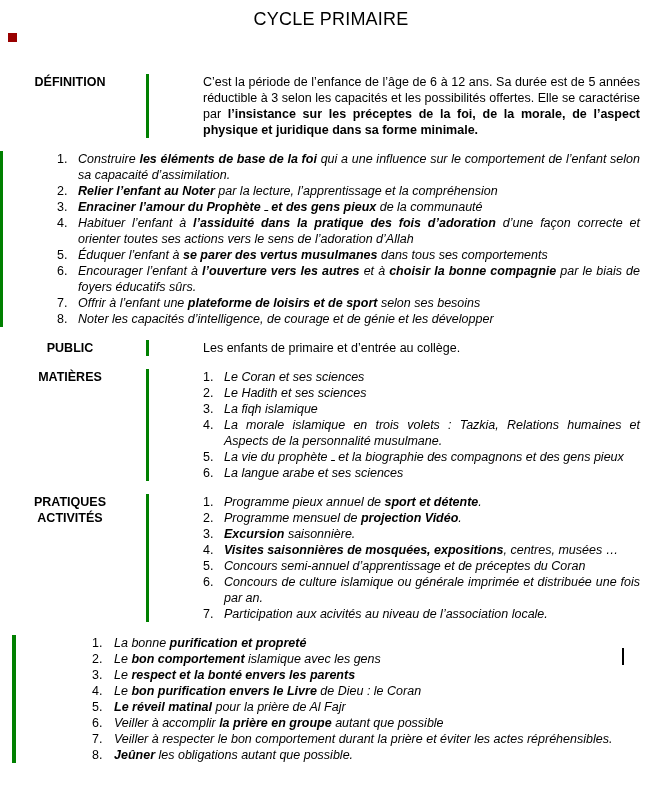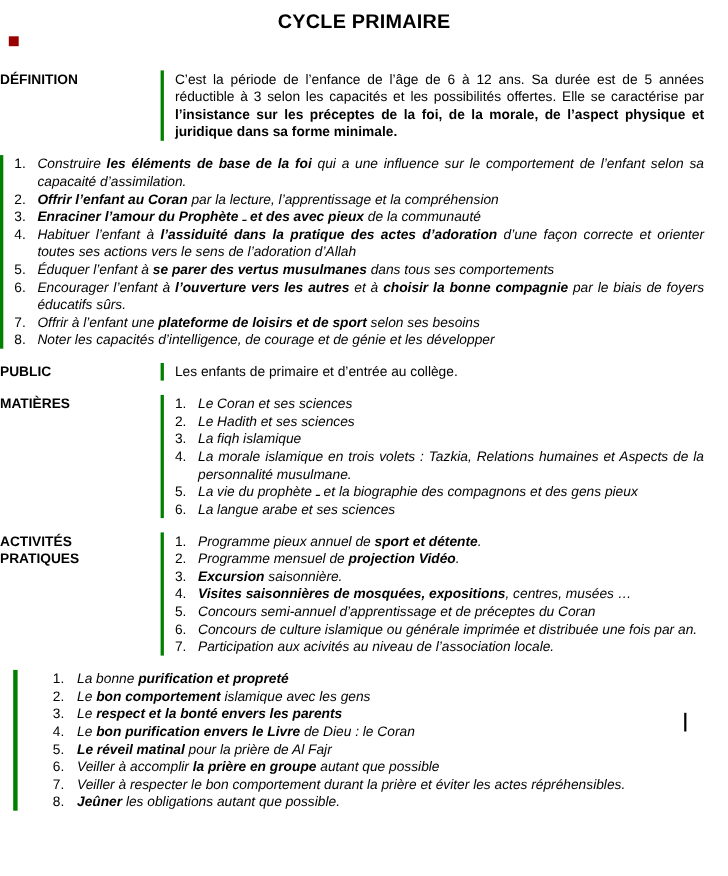--- a/index.html
+++ b/index.html
@@ -2,33 +2,33 @@
 <html style="--green: #008000;"><head>
 <meta charset="utf-8">
 <style>
   :root { --green:#008000; }
   html,body { margin:0; padding:0; }
   body {
     width:662px; height:796px; background:#ffffff; position:relative; overflow:hidden;
     font-family:"Liberation Sans", sans-serif; font-size:12.5px; line-height:16px; color:#000;
   }
   .title {
-    text-align:center; font-weight:bold; font-size:18px; line-height:22px;
-    padding-top:8px; margin-bottom:34px; letter-spacing:0.2px;
+    text-align:center; font-weight:normal; font-size:18px; line-height:22px;
+    padding-top:8px; margin-bottom:44px; letter-spacing:0.2px;
   }
   .red-marker { position:absolute; left:8px; top:33px; width:9px; height:9px; }
   .cursor-mark { position:absolute; left:622px; top:648px; width:2px; height:17px; }
   .sections { width:662px; }
   .section { display:flex; margin-bottom:13px; }
   .label-cell {
     flex:0 0 146px; width:146px; box-sizing:border-box;
-    text-align:left; font-weight:bold; padding-right:6px;
+    text-align:center; font-weight:bold; padding-right:6px;
   }
   .bar { flex:0 0 3px; background:var(--green); margin-right:10px; }
-  .content { flex:1; box-sizing:border-box; padding-right:22px; }
+  .content { flex:1; box-sizing:border-box; padding-right:22px;margin-left:44px; }
   .para { margin:0; text-align:justify; }
   .li { display:flex; }
   .num { flex:0 0 21px; }
   .itxt { flex:1; text-align:justify;font-style:italic; }
   .b { font-weight:bold; }
   
   .section.wide .bar { flex:0 0 4px; margin-left:12px; margin-right:0; }
   .section.wide .content { padding-left:32px; }
   .section.wide .num { flex:0 0 22px; }
 </style>
@@ -51,29 +51,29 @@
       </div>
       <div class="section">
         <div class="bar"></div>
         <div class="content">
           <div class="li">
             <span class="num">1.</span>
             <div class="itxt"><span>Construire </span><span class="b">les éléments de base de la foi</span><span> qui a une influence sur le comportement de l’enfant selon sa capacaité d’assimilation.</span></div>
           </div>
           <div class="li">
             <span class="num">2.</span>
-            <div class="itxt"><span class="b">Offrir l’enfant au Coran</span><span> par la lecture, l’apprentissage et la compréhension</span></div>
-          </div>
-          <div class="li">
-            <span class="num">3.</span>
-            <div class="itxt"><span class="b">Enraciner l’amour du Prophète</span><span> ـ </span><span class="b">et des avec pieux</span><span> de la communauté</span></div>
-          </div>
-          <div class="li">
-            <span class="num">4.</span>
-            <div class="itxt"><span>Habituer l’enfant à </span><span class="b">l’assiduité dans la pratique des actes d’adoration</span><span> d’une façon correcte et orienter toutes ses actions vers le sens de l’adoration d’Allah</span></div>
+            <div class="itxt"><span class="b">Relier l’enfant au Noter</span><span> par la lecture, l’apprentissage et la compréhension</span></div>
+          </div>
+          <div class="li">
+            <span class="num">3.</span>
+            <div class="itxt"><span class="b">Enraciner l’amour du Prophète</span><span> ـ </span><span class="b">et des gens pieux</span><span> de la communauté</span></div>
+          </div>
+          <div class="li">
+            <span class="num">4.</span>
+            <div class="itxt"><span>Habituer l’enfant à </span><span class="b">l’assiduité dans la pratique des fois d’adoration</span><span> d’une façon correcte et orienter toutes ses actions vers le sens de l’adoration d’Allah</span></div>
           </div>
           <div class="li">
             <span class="num">5.</span>
             <div class="itxt"><span>Éduquer l’enfant à </span><span class="b">se parer des vertus musulmanes</span><span> dans tous ses comportements</span></div>
           </div>
           <div class="li">
             <span class="num">6.</span>
             <div class="itxt"><span>Encourager l’enfant à </span><span class="b">l’ouverture vers les autres</span><span> et à </span><span class="b">choisir la bonne compagnie</span><span> par le biais de foyers éducatifs sûrs.</span></div>
           </div>
           <div class="li">
@@ -122,22 +122,22 @@
             <div class="itxt"><span>La vie du prophète ـ et la biographie des compagnons et des gens pieux</span></div>
           </div>
           <div class="li">
             <span class="num">6.</span>
             <div class="itxt"><span>La langue arabe et ses sciences</span></div>
           </div>
         </div>
       </div>
       <div class="section">
         <div class="label-cell">
+          <div>PRATIQUES</div>
           <div>ACTIVITÉS</div>
-          <div>PRATIQUES</div>
         </div>
         <div class="bar"></div>
         <div class="content">
           <div class="li">
             <span class="num">1.</span>
             <div class="itxt"><span>Programme pieux annuel de </span><span class="b">sport et détente</span><span>.</span></div>
           </div>
           <div class="li">
             <span class="num">2.</span>
             <div class="itxt"><span>Programme mensuel de </span><span class="b">projection Vidéo</span><span>.</span></div>

